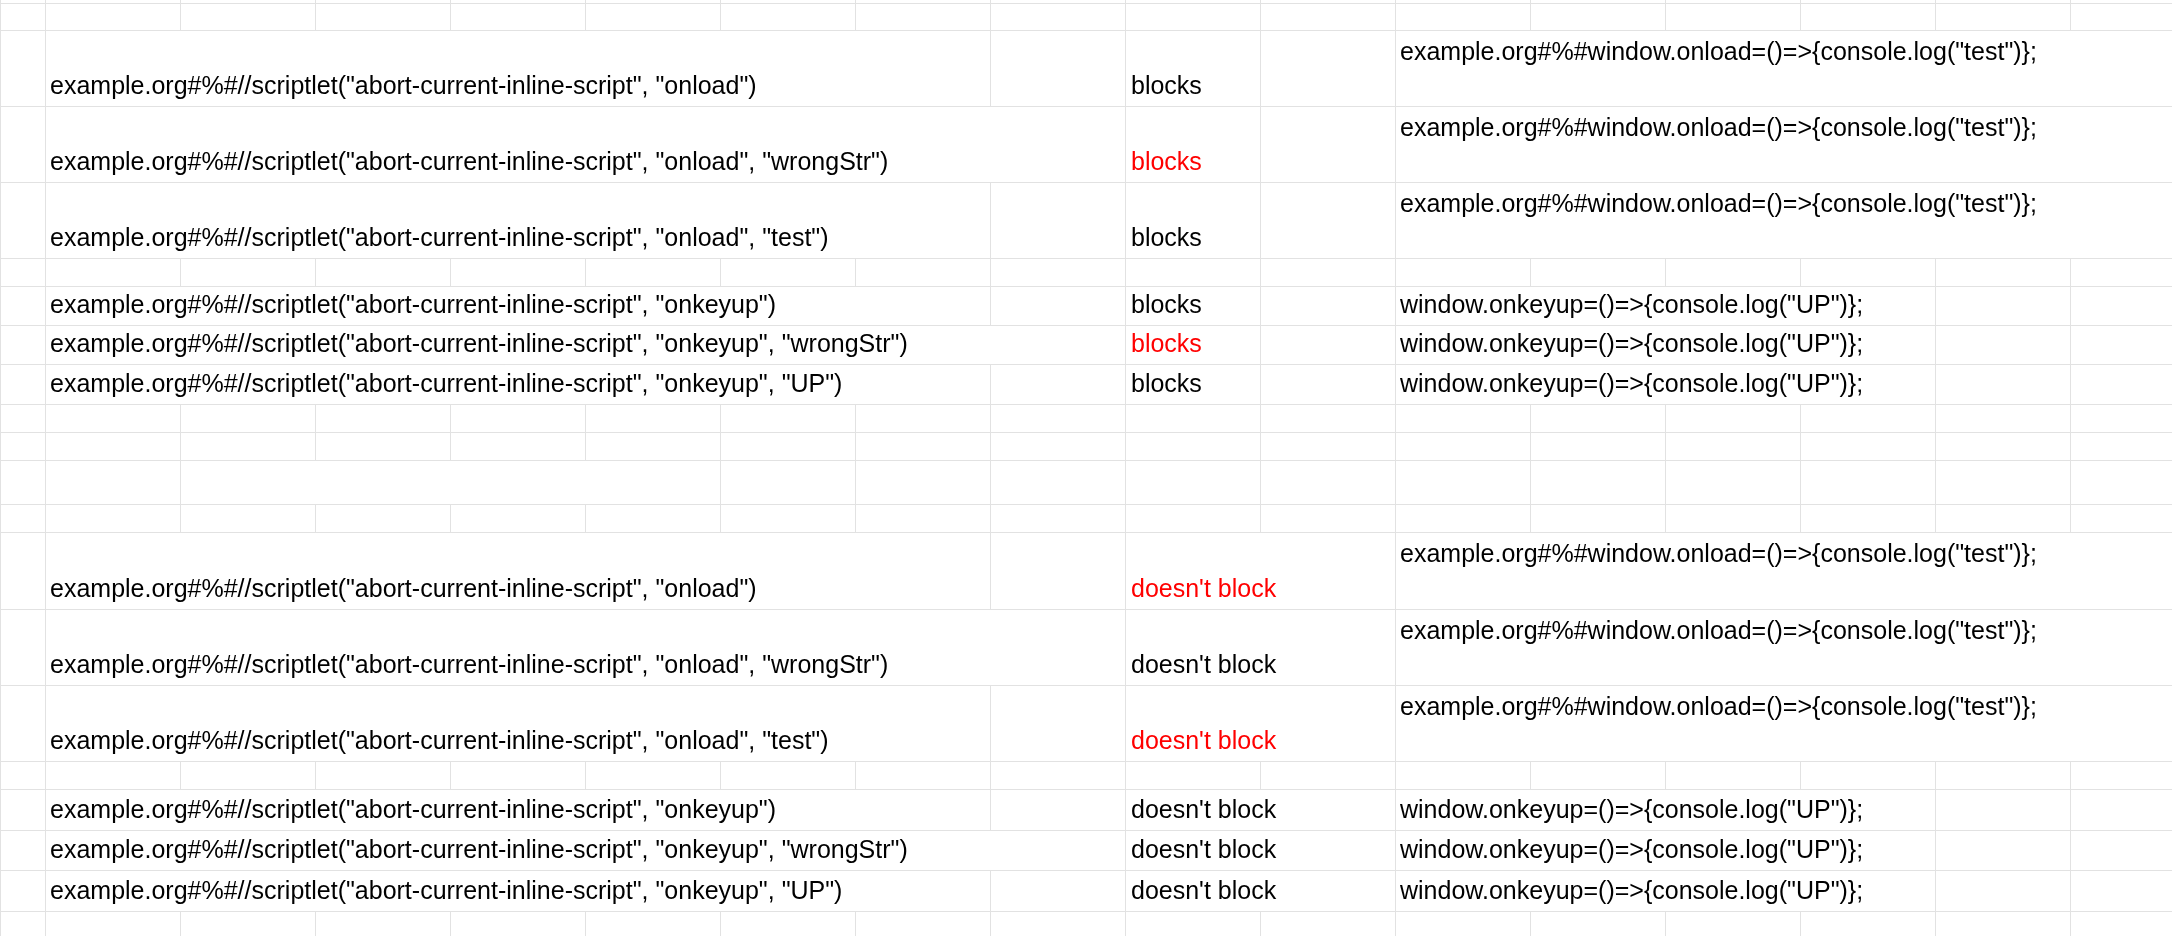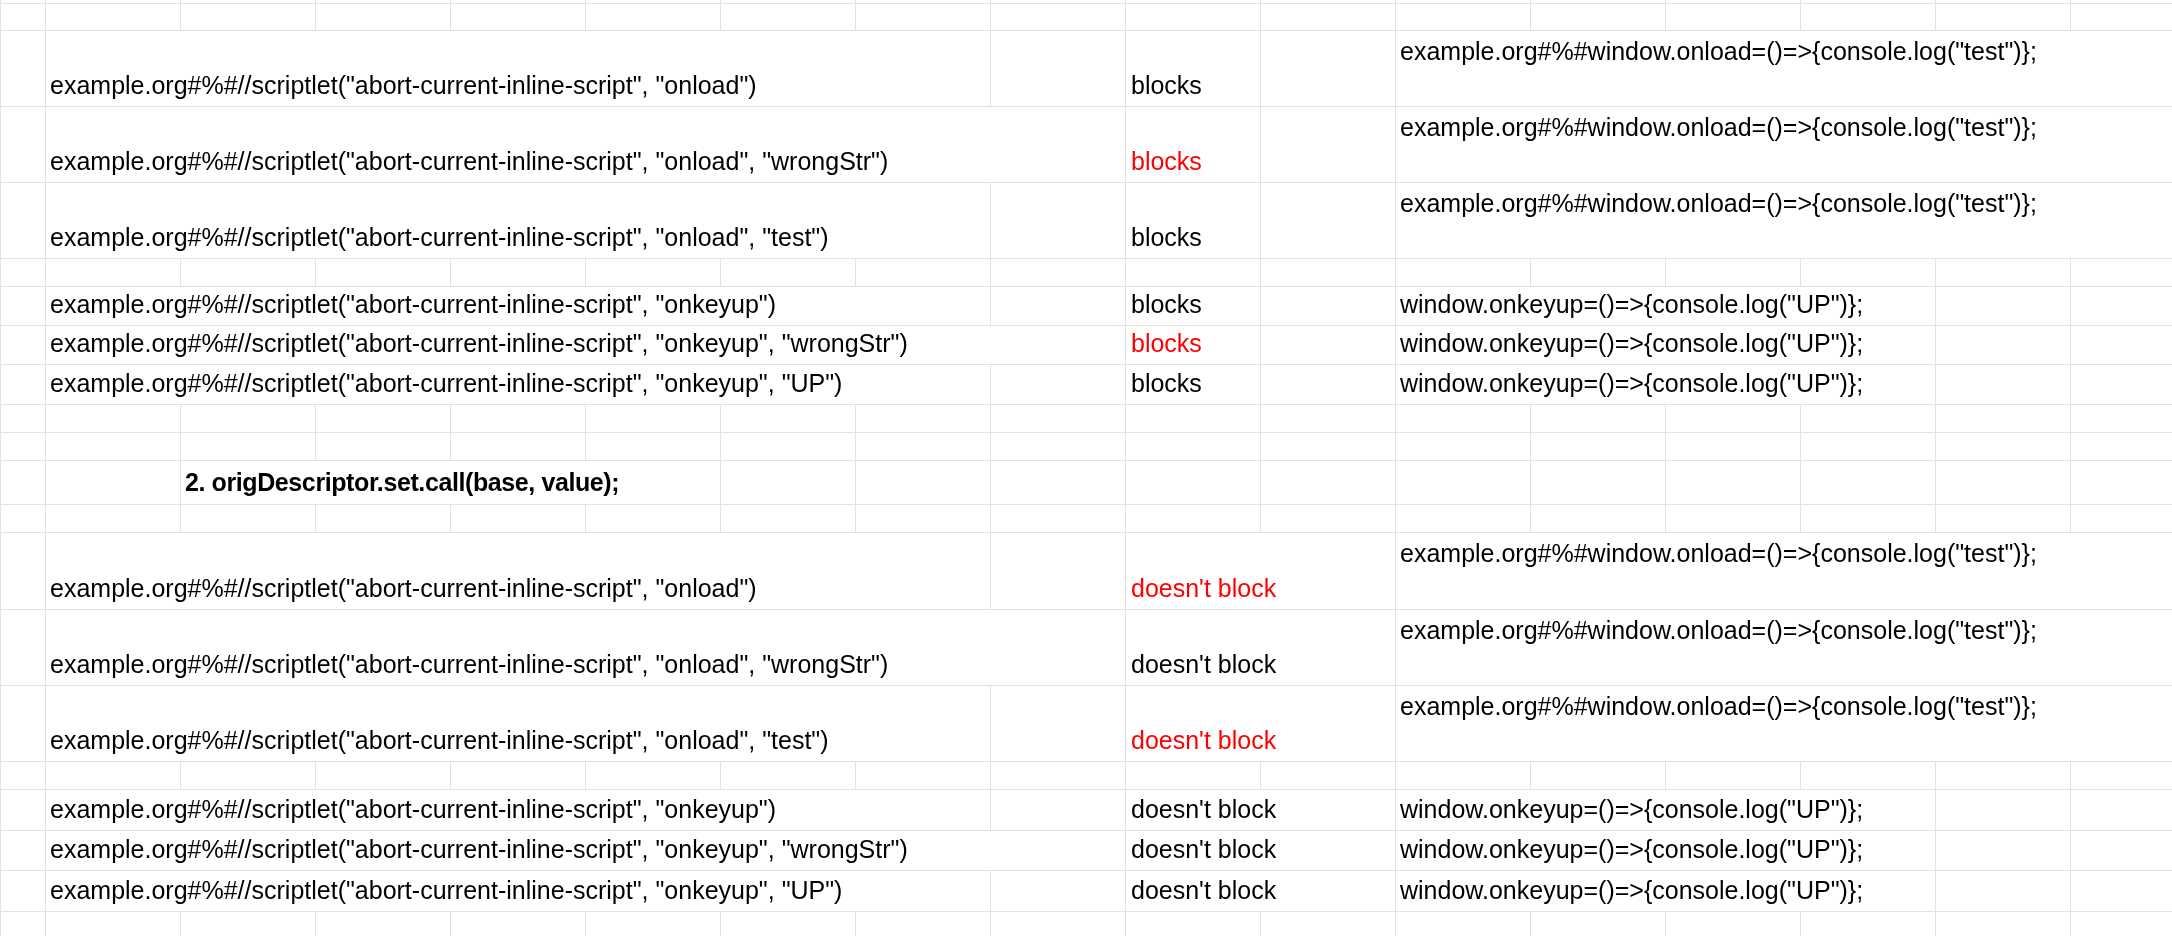--- a/index.html
+++ b/index.html
@@ -203,21 +203,20 @@
       <div class="vline" style="left: 855px;"></div>
       <div class="vline" style="left: 990px;"></div>
       <div class="vline" style="left: 1125px;"></div>
       <div class="vline" style="left: 1260px;"></div>
       <div class="vline" style="left: 1395px;"></div>
       <div class="vline" style="left: 1530px;"></div>
       <div class="vline" style="left: 1665px;"></div>
       <div class="vline" style="left: 1800px;"></div>
       <div class="vline" style="left: 1935px;"></div>
       <div class="vline" style="left: 2070px;"></div>
-      <span class="celltext note-text" style="left: 185px; color: rgb(0, 0, 0);">2. origDescriptor.set.call(base, value);</span>
     </div>
     <div class="row" style="top: 505px; height: 28px;">
       <div class="vline" style="left: 0px;"></div>
       <div class="vline" style="left: 45px;"></div>
       <div class="vline" style="left: 180px;"></div>
       <div class="vline" style="left: 315px;"></div>
       <div class="vline" style="left: 450px;"></div>
       <div class="vline" style="left: 585px;"></div>
       <div class="vline" style="left: 720px;"></div>
       <div class="vline" style="left: 855px;"></div>

